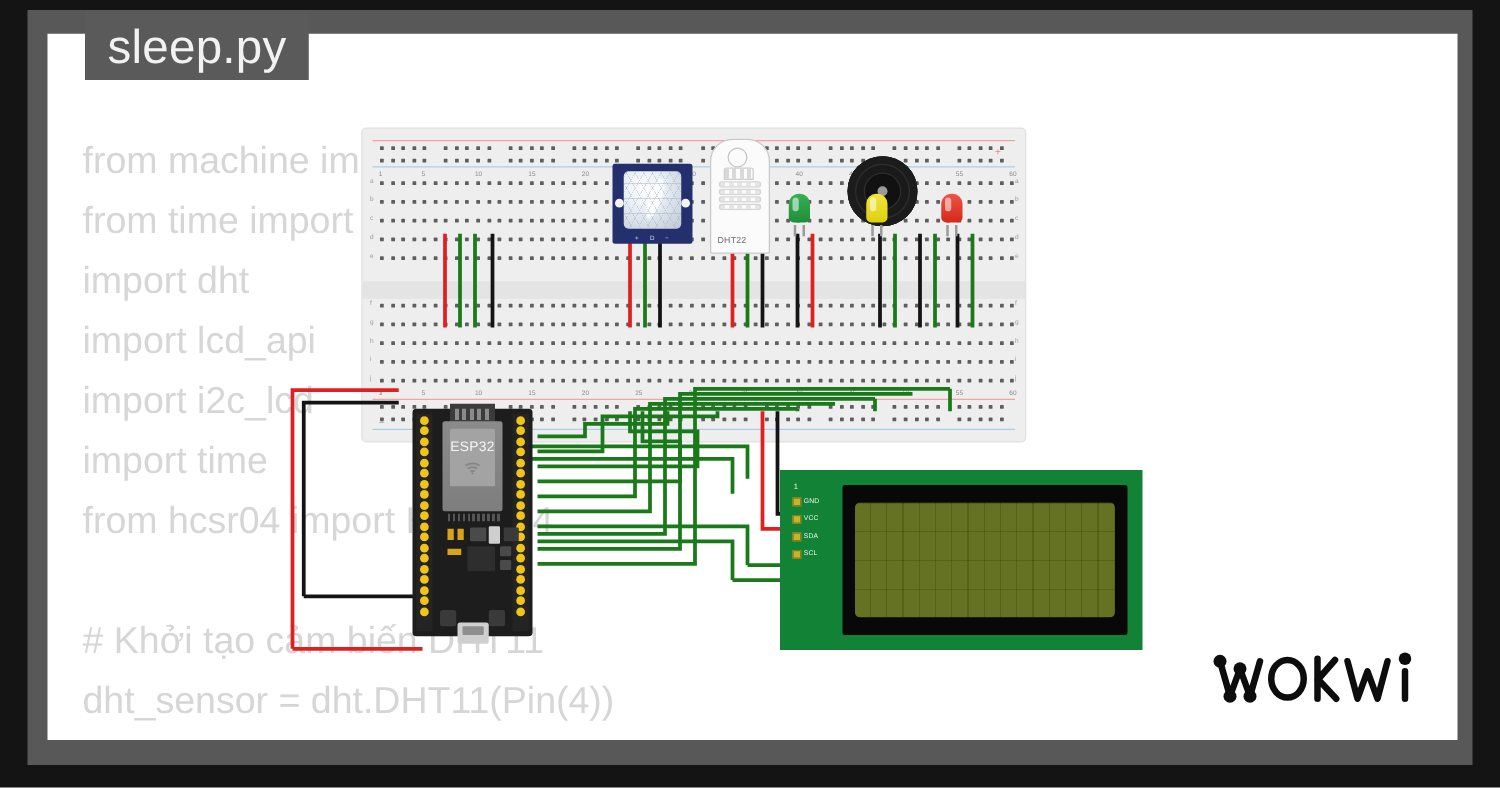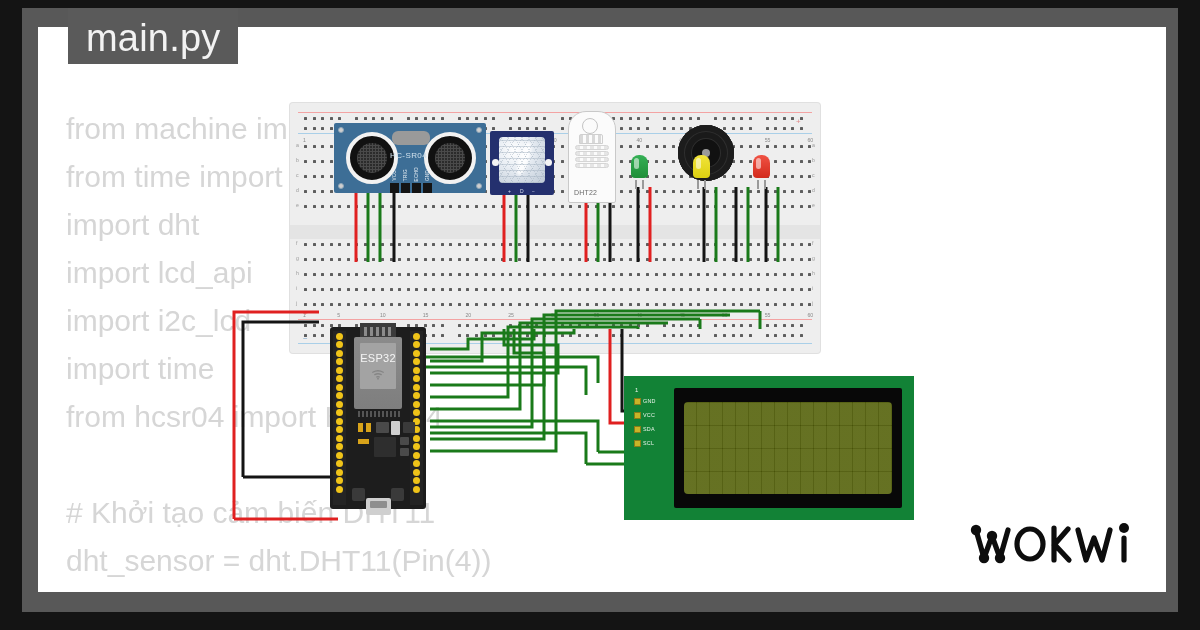--- a/index.html
+++ b/index.html
@@ -1157,42 +1157,20 @@
           <div class="rowl" style="left: 6px; top: 182px;">i</div>
           <div class="rowl" style="left: 522px; top: 182px;">i</div>
           <div class="rowl" style="left: 6px; top: 197px;">j</div>
           <div class="rowl" style="left: 522px; top: 197px;">j</div>
         </div>
       <div class="plus" style="left:13px; top:206px;">+</div>
       <div class="minus" style="left:13px; top:231px;">−</div>
       <div class="plus" style="left:506px; top:14px;">+</div>
     </div>
 
-    <div class="hcsr" style="left:296px; top:96px;">
-      <div class="can" style="left:12px;">
-          <i></i>
-        </div>
-      <div class="can" style="left:90px;">
-          <i></i>
-        </div>
-      <div class="xtal"></div>
-      <div class="lbl">HC-SR04</div>
-      <div class="scr" style="left:4px;  top:4px;"></div>
-      <div class="scr" style="right:4px; top:4px;"></div>
-      <div class="scr" style="left:4px;  bottom:4px;"></div>
-      <div class="scr" style="right:4px; bottom:4px;"></div>
-      <div class="pinlbl" style="left:58px;  bottom:12px;">VCC</div>
-      <div class="pinlbl" style="left:69px;  bottom:12px;">TRIG</div>
-      <div class="pinlbl" style="left:80px;  bottom:12px;">ECHO</div>
-      <div class="pinlbl" style="left:91px;  bottom:12px;">GND</div>
-      <div class="blk" style="left:56px;"></div>
-      <div class="blk" style="left:67px;"></div>
-      <div class="blk" style="left:78px;"></div>
-      <div class="blk" style="left:89px;"></div>
-    </div>
 
     <div class="pir" style="left:452px; top:104px;">
       <div class="dome">
           <div class="sh"></div>
         </div>
       <div class="dot" style="left:2px;"></div>
       <div class="dot" style="right:2px;"></div>
       <div class="pl" style="left:18px;">+</div>
       <div class="pl" style="left:30px;">D</div>
       <div class="pl" style="left:42px;">−</div>
@@ -1339,13 +1317,13 @@
         <circle cx="24" cy="18" r="5.2"></circle>
         <circle cx="16" cy="40" r="5.2"></circle>
         <circle cx="32" cy="40" r="5.2"></circle>
         <circle cx="156" cy="10" r="5"></circle>
       </g>
     </svg>
   </div>
 
 </div>
 
-<div id="tab">main.py</div>
+<div id="tab">sleep.py</div>
 
 </body></html>

